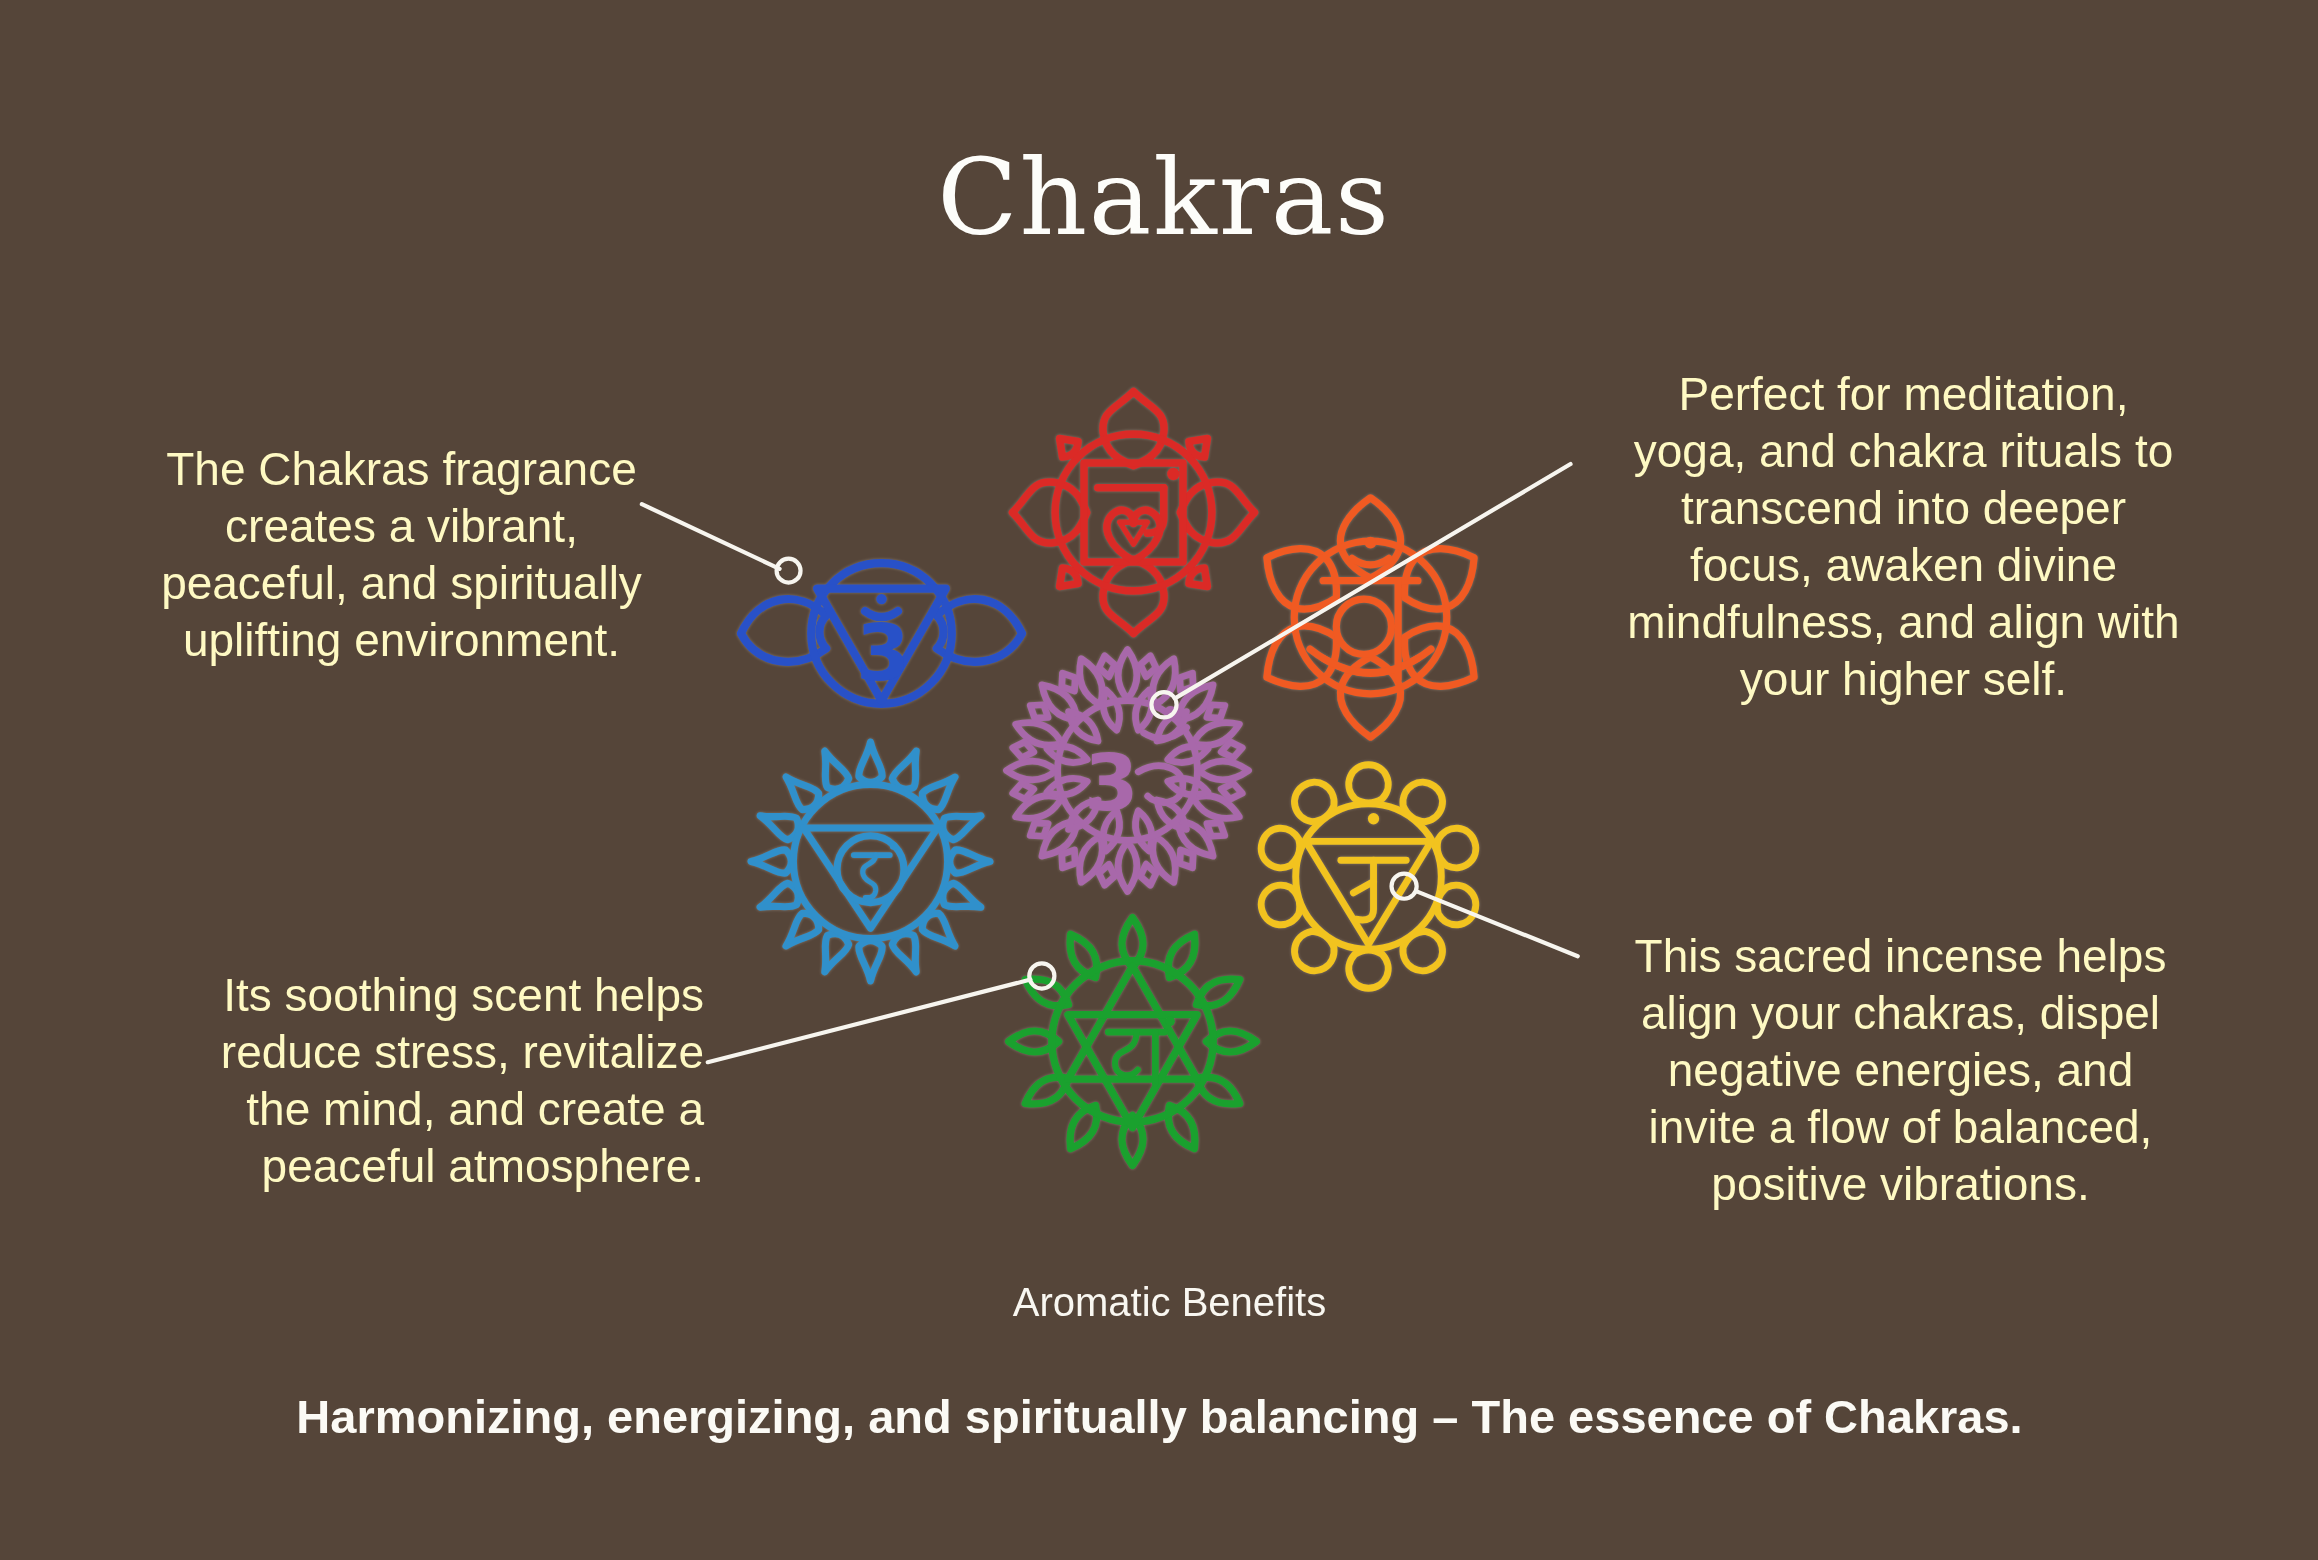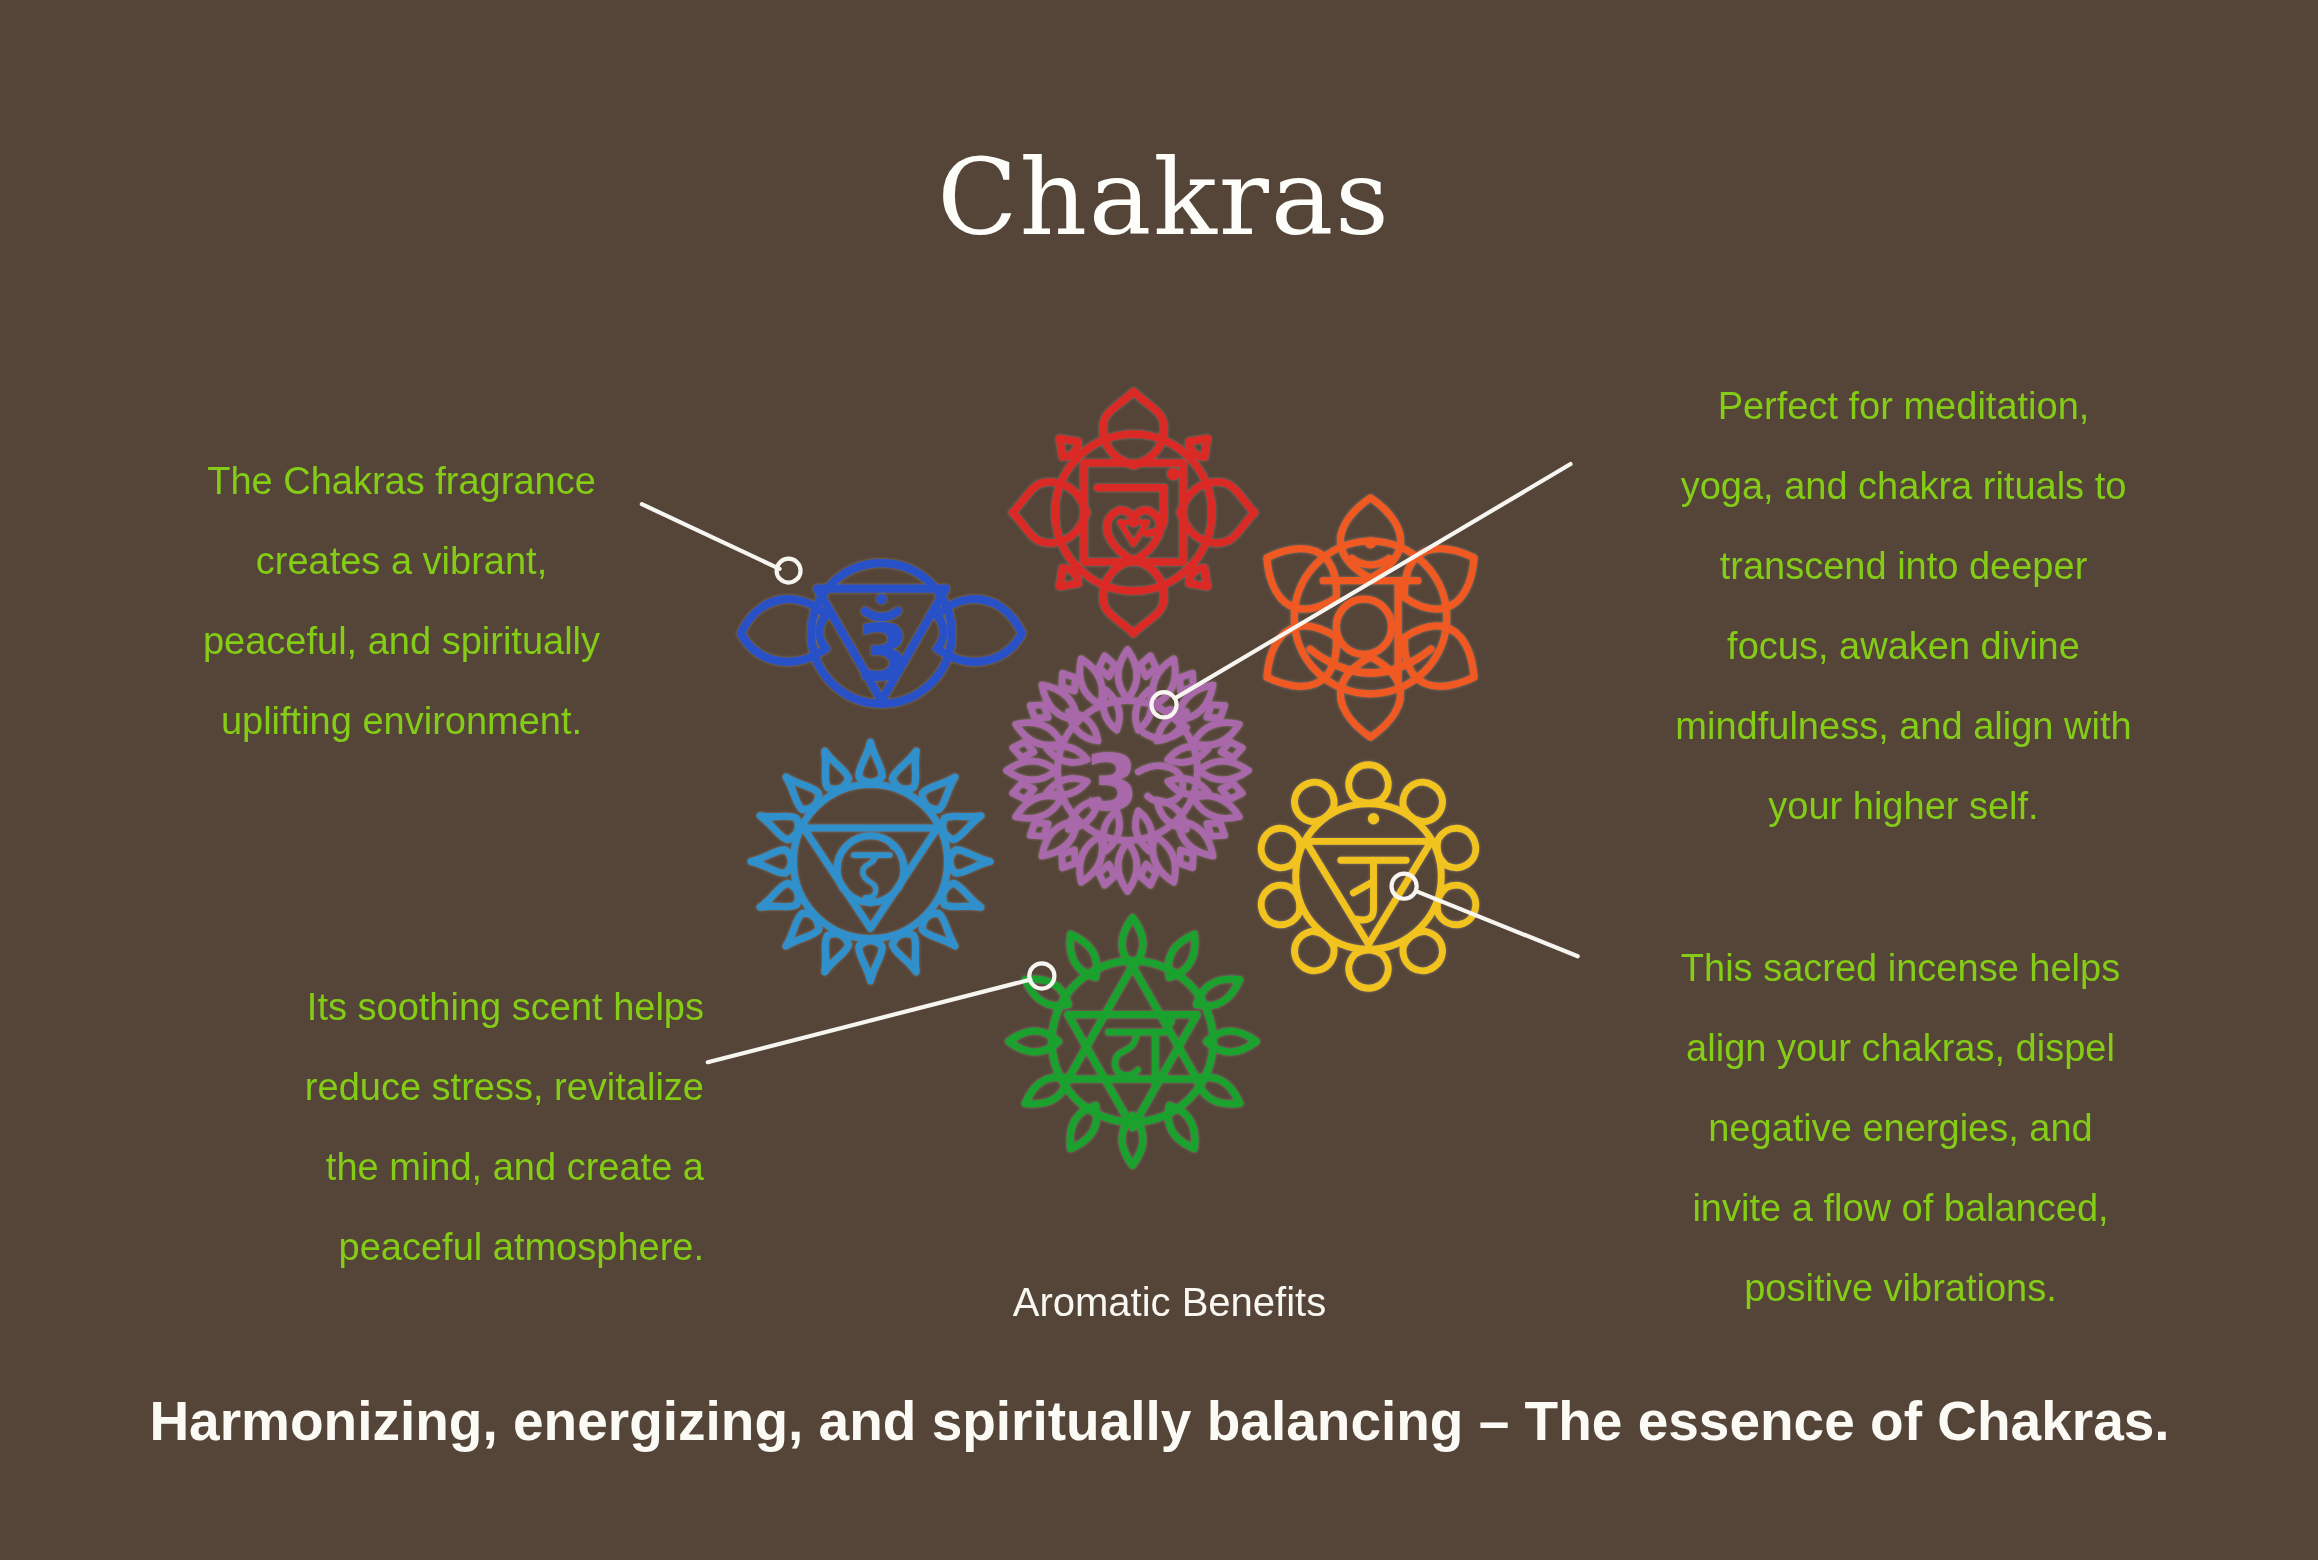--- a/index.html
+++ b/index.html
@@ -13,38 +13,38 @@
   .title {
     position:absolute; left:9px; right:0; top:135px;
     text-align:center;
     font-family:"DejaVu Serif", serif;
     font-size:105px; line-height:1.2; font-weight:400;
     letter-spacing:1.8px;
     color:#fdfdfa;
   }
   .note {
     position:absolute;
-    color:#84cc16;
-    font-size:38px; line-height:80px;
+    color:#fef9c3;
+    font-size:46px; line-height:57px;
     text-align:center;
     white-space:pre-line;
   }
   #note-tl { left:150px;  top:441px;  width:503px; }
   #note-tr { left:1616px; top:366px;  width:575px; }
   #note-bl { left:198px;  top:967px; width:506px;text-align:right; }
   #note-br { left:1616px; top:928px; width:569px; }
   .benefits {
     position:absolute; left:0; right:0; top:1280px;
     text-align:center;
     font-size:40px; color:#f9f7f1;margin-left:20px;
   }
   .tagline {
     position:absolute; left:0; right:0; top:1389px;
     text-align:center;
-    font-size:55px; font-weight:700;
+    font-size:47px; font-weight:700;
     color:#fbfaf5;
   }
   svg.chakra {
     position:absolute;
     filter:drop-shadow(0 0 1.8px rgba(255,252,240,.28));
   }
   #chakra-root      { left:996px; top:375px;  width:275px; height:275px; }
   #chakra-sacral    { left:1239px; top:486px;  width:263px; height:263px; }
   #chakra-third-eye { left:732px; top:484px;  width:299px; height:299px; }
   #chakra-crown     { left:993px; top:636px; width:269px; height:269px; }

